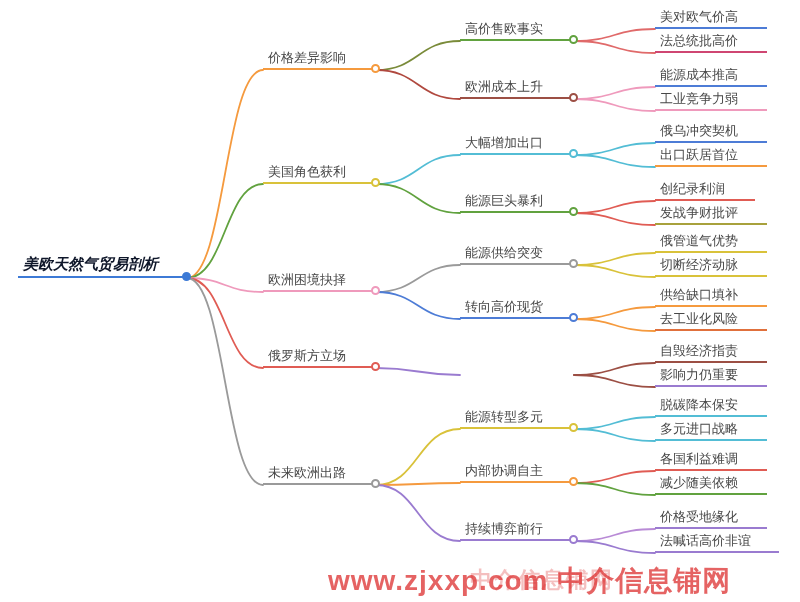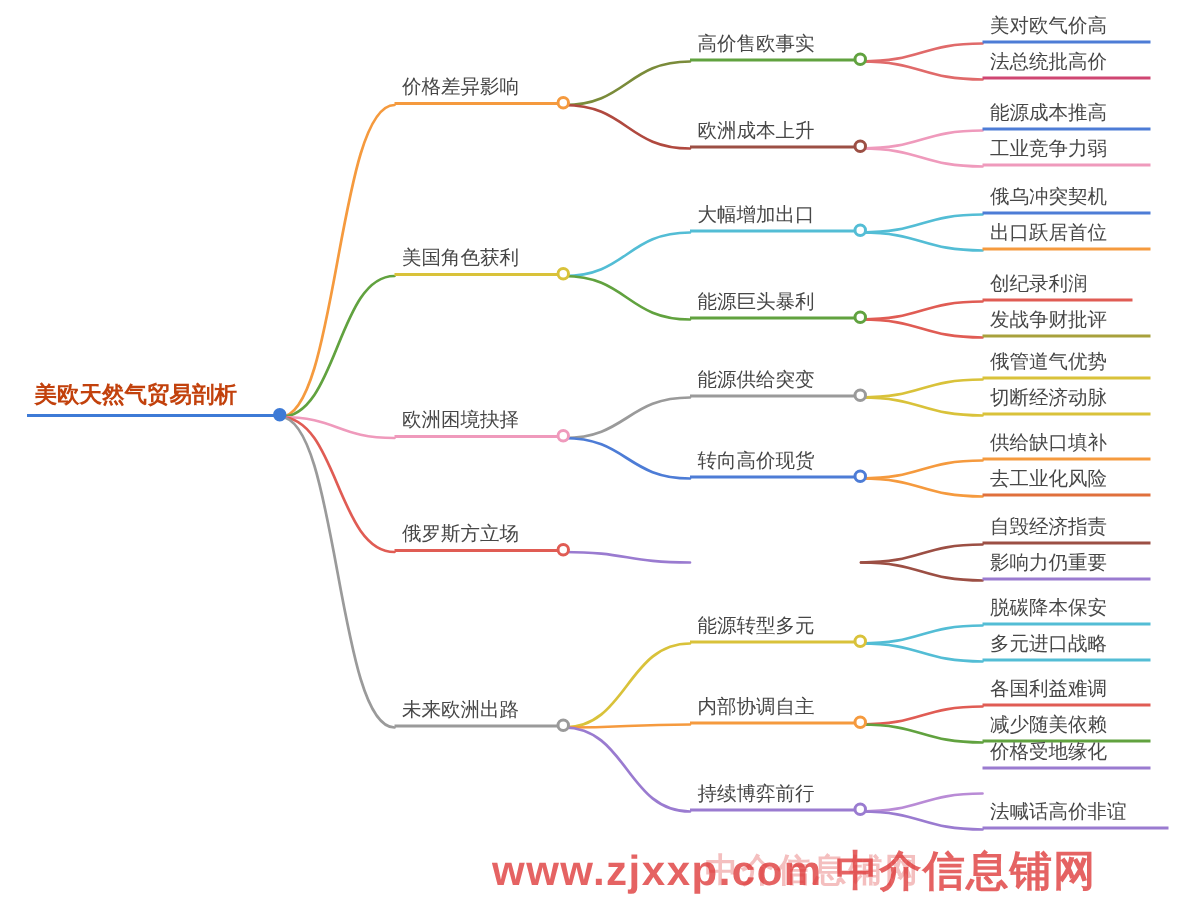--- a/index.html
+++ b/index.html
@@ -30,22 +30,23 @@
     line-height: 17px;
     padding: 0 4px 2px 5px;
     white-space: nowrap;
     cursor: default;
   }
   .node.root {
     height: 25px;
     font-size: 15px;
     line-height: 21px;
     font-weight: bold;
-    color: #c2410c;
+    color: #0f172a;
     border-bottom-width: 2px;
+    font-style: italic;
   }
   .dot {
     position: absolute;
     right: -5px;
     bottom: -5px;
     width: 9px;
     height: 9px;
     border-radius: 50%;
     border: 2px solid #999;
     background: #ffffff;
@@ -141,15 +142,15 @@
     <div class="node" style="left: 655px; top: 342px; width: 112px; border-bottom-color: rgb(156, 79, 68);"><span class="label">自毁经济指责</span></div>
     <div class="node" style="left: 655px; top: 366px; width: 112px; border-bottom-color: rgb(154, 123, 208);"><span class="label">影响力仍重要</span></div>
     <div class="node" style="left: 263px; top: 464px; width: 112px; border-bottom-color: rgb(154, 154, 154);"><span class="label">未来欧洲出路</span><span class="dot" style="border-color: rgb(154, 154, 154);"></span></div>
     <div class="node" style="left: 460px; top: 408px; width: 113px; border-bottom-color: rgb(217, 194, 58);"><span class="label">能源转型多元</span><span class="dot" style="border-color: rgb(217, 194, 58);"></span></div>
     <div class="node" style="left: 655px; top: 396px; width: 112px; border-bottom-color: rgb(83, 189, 213);"><span class="label">脱碳降本保安</span></div>
     <div class="node" style="left: 655px; top: 420px; width: 112px; border-bottom-color: rgb(83, 189, 213);"><span class="label">多元进口战略</span></div>
     <div class="node" style="left: 460px; top: 462px; width: 113px; border-bottom-color: rgb(245, 154, 62);"><span class="label">内部协调自主</span><span class="dot" style="border-color: rgb(245, 154, 62);"></span></div>
     <div class="node" style="left: 655px; top: 450px; width: 112px; border-bottom-color: rgb(224, 92, 84);"><span class="label">各国利益难调</span></div>
     <div class="node" style="left: 655px; top: 474px; width: 112px; border-bottom-color: rgb(97, 162, 63);"><span class="label">减少随美依赖</span></div>
     <div class="node" style="left: 460px; top: 520px; width: 113px; border-bottom-color: rgb(154, 123, 208);"><span class="label">持续博弈前行</span><span class="dot" style="border-color: rgb(154, 123, 208);"></span></div>
-    <div class="node" style="left: 655px; top: 492px; width: 112px; border-bottom-color: rgb(154, 123, 208);"><span class="label">价格受地缘化</span></div>
+    <div class="node" style="left: 655px; top: 508px; width: 112px; border-bottom-color: rgb(154, 123, 208);"><span class="label">价格受地缘化</span></div>
     <div class="node" style="left: 655px; top: 532px; width: 124px; border-bottom-color: rgb(154, 123, 208);"><span class="label">法喊话高价非谊</span></div>
   </div>
 
 </body></html>

